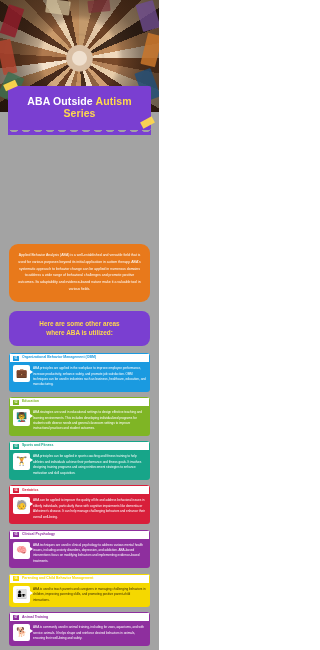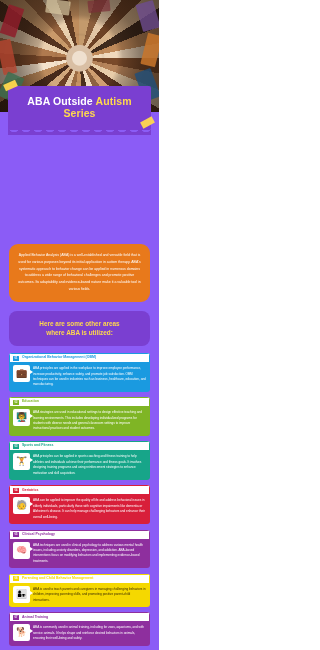--- a/index.html
+++ b/index.html
@@ -2,21 +2,21 @@
 <html><head>
 <meta charset="utf-8">
 <style>
   * { margin:0; padding:0; box-sizing:border-box; }
   body {
     width:159px; height:650px;
     font-family:"Liberation Sans", sans-serif;
     background:#ffffff;
     overflow:hidden;
   }
-  .page { position:relative; width:159px; height:650px; background:#8b5cf6; }
+  .page { position:relative; width:159px; height:650px; background:#a3a3a3; }
 
   
   .hero { position:relative; width:159px; height:112px; overflow:hidden; background:#2b1a12; }
   .hero-photo { position:absolute; inset:0; overflow:hidden;
     background:
       radial-gradient(circle at 50% 52%, #efe0cf 0 7%, rgba(239,224,207,0) 8%),
       radial-gradient(circle at 50% 52%, #d9bfa4 0 13%, rgba(217,191,164,0) 14%),
       conic-gradient(from 0deg at 50% 52%,
         #c49a6c 0 4%, #8b5e3c 4% 7%, #e3c6a5 7% 10%, #6d4226 10% 13%,
         #d8b48c 13% 16%, #3f2a1d 16% 19%, #c08a5a 19% 22%, #f0d9bd 22% 25%,

